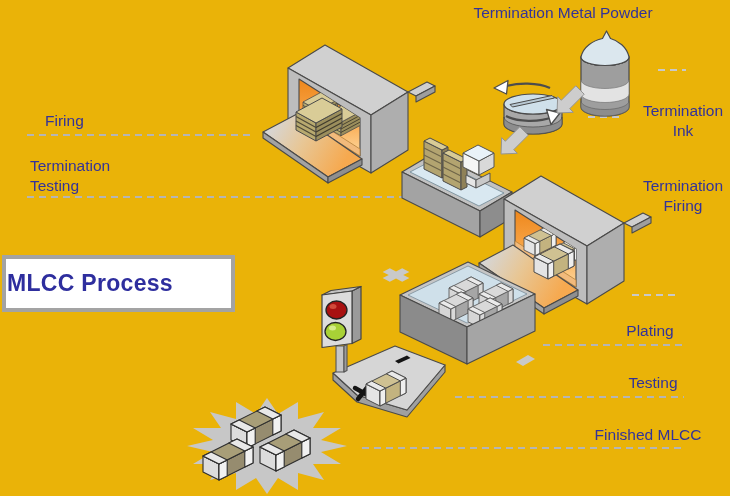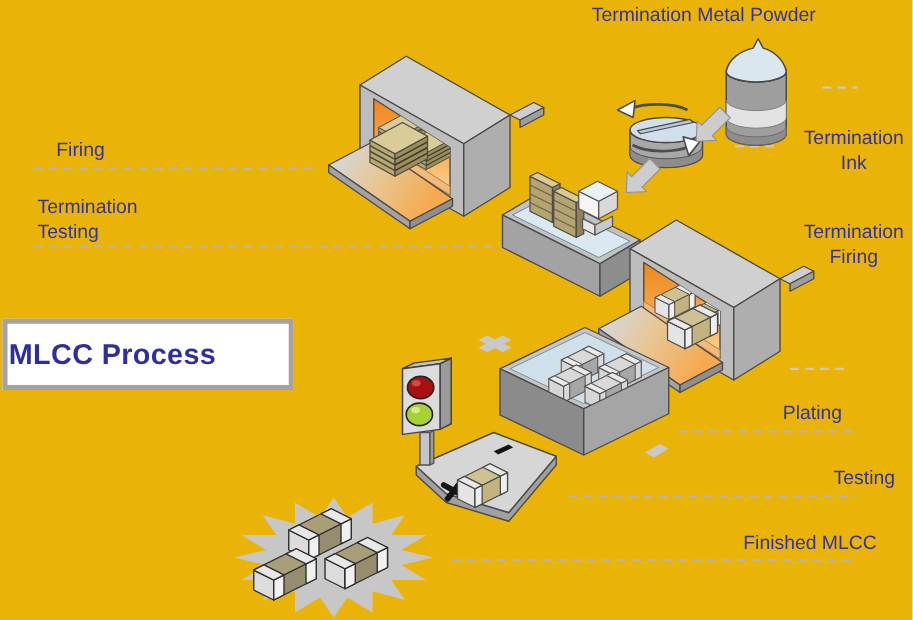--- a/index.html
+++ b/index.html
@@ -211,20 +211,20 @@
     <use href="#chipF" transform="translate(260,447)"></use>
   </g>
 </svg>
 
 <div class="lbl center" style="left:468px;top:3px;width:190px;">Termination Metal Powder</div>
 <div class="lbl" style="left:30px;top:111px;margin-left:15px;">Firing</div>
 <div class="lbl" style="left:30px;top:156px;width:95px;">Termination Testing</div>
 <div class="lbl center" style="left:633px;top:101px;width:100px;">Termination Ink</div>
 <div class="lbl center" style="left:633px;top:176px;width:100px;">Termination Firing</div>
 <div class="lbl center" style="left:600px;top:321px;width:100px;">Plating</div>
-<div class="lbl center" style="left:616px;top:373px;width:100px;text-align:right;">Testing</div>
+<div class="lbl center" style="left:603px;top:373px;width:100px;">Testing</div>
 <div class="lbl center" style="left:568px;top:425px;width:160px;">Finished MLCC</div>
 
 <div class="title-box">
   <span>MLCC Process</span>
 </div>
 
 </div>
 
 </body></html>

